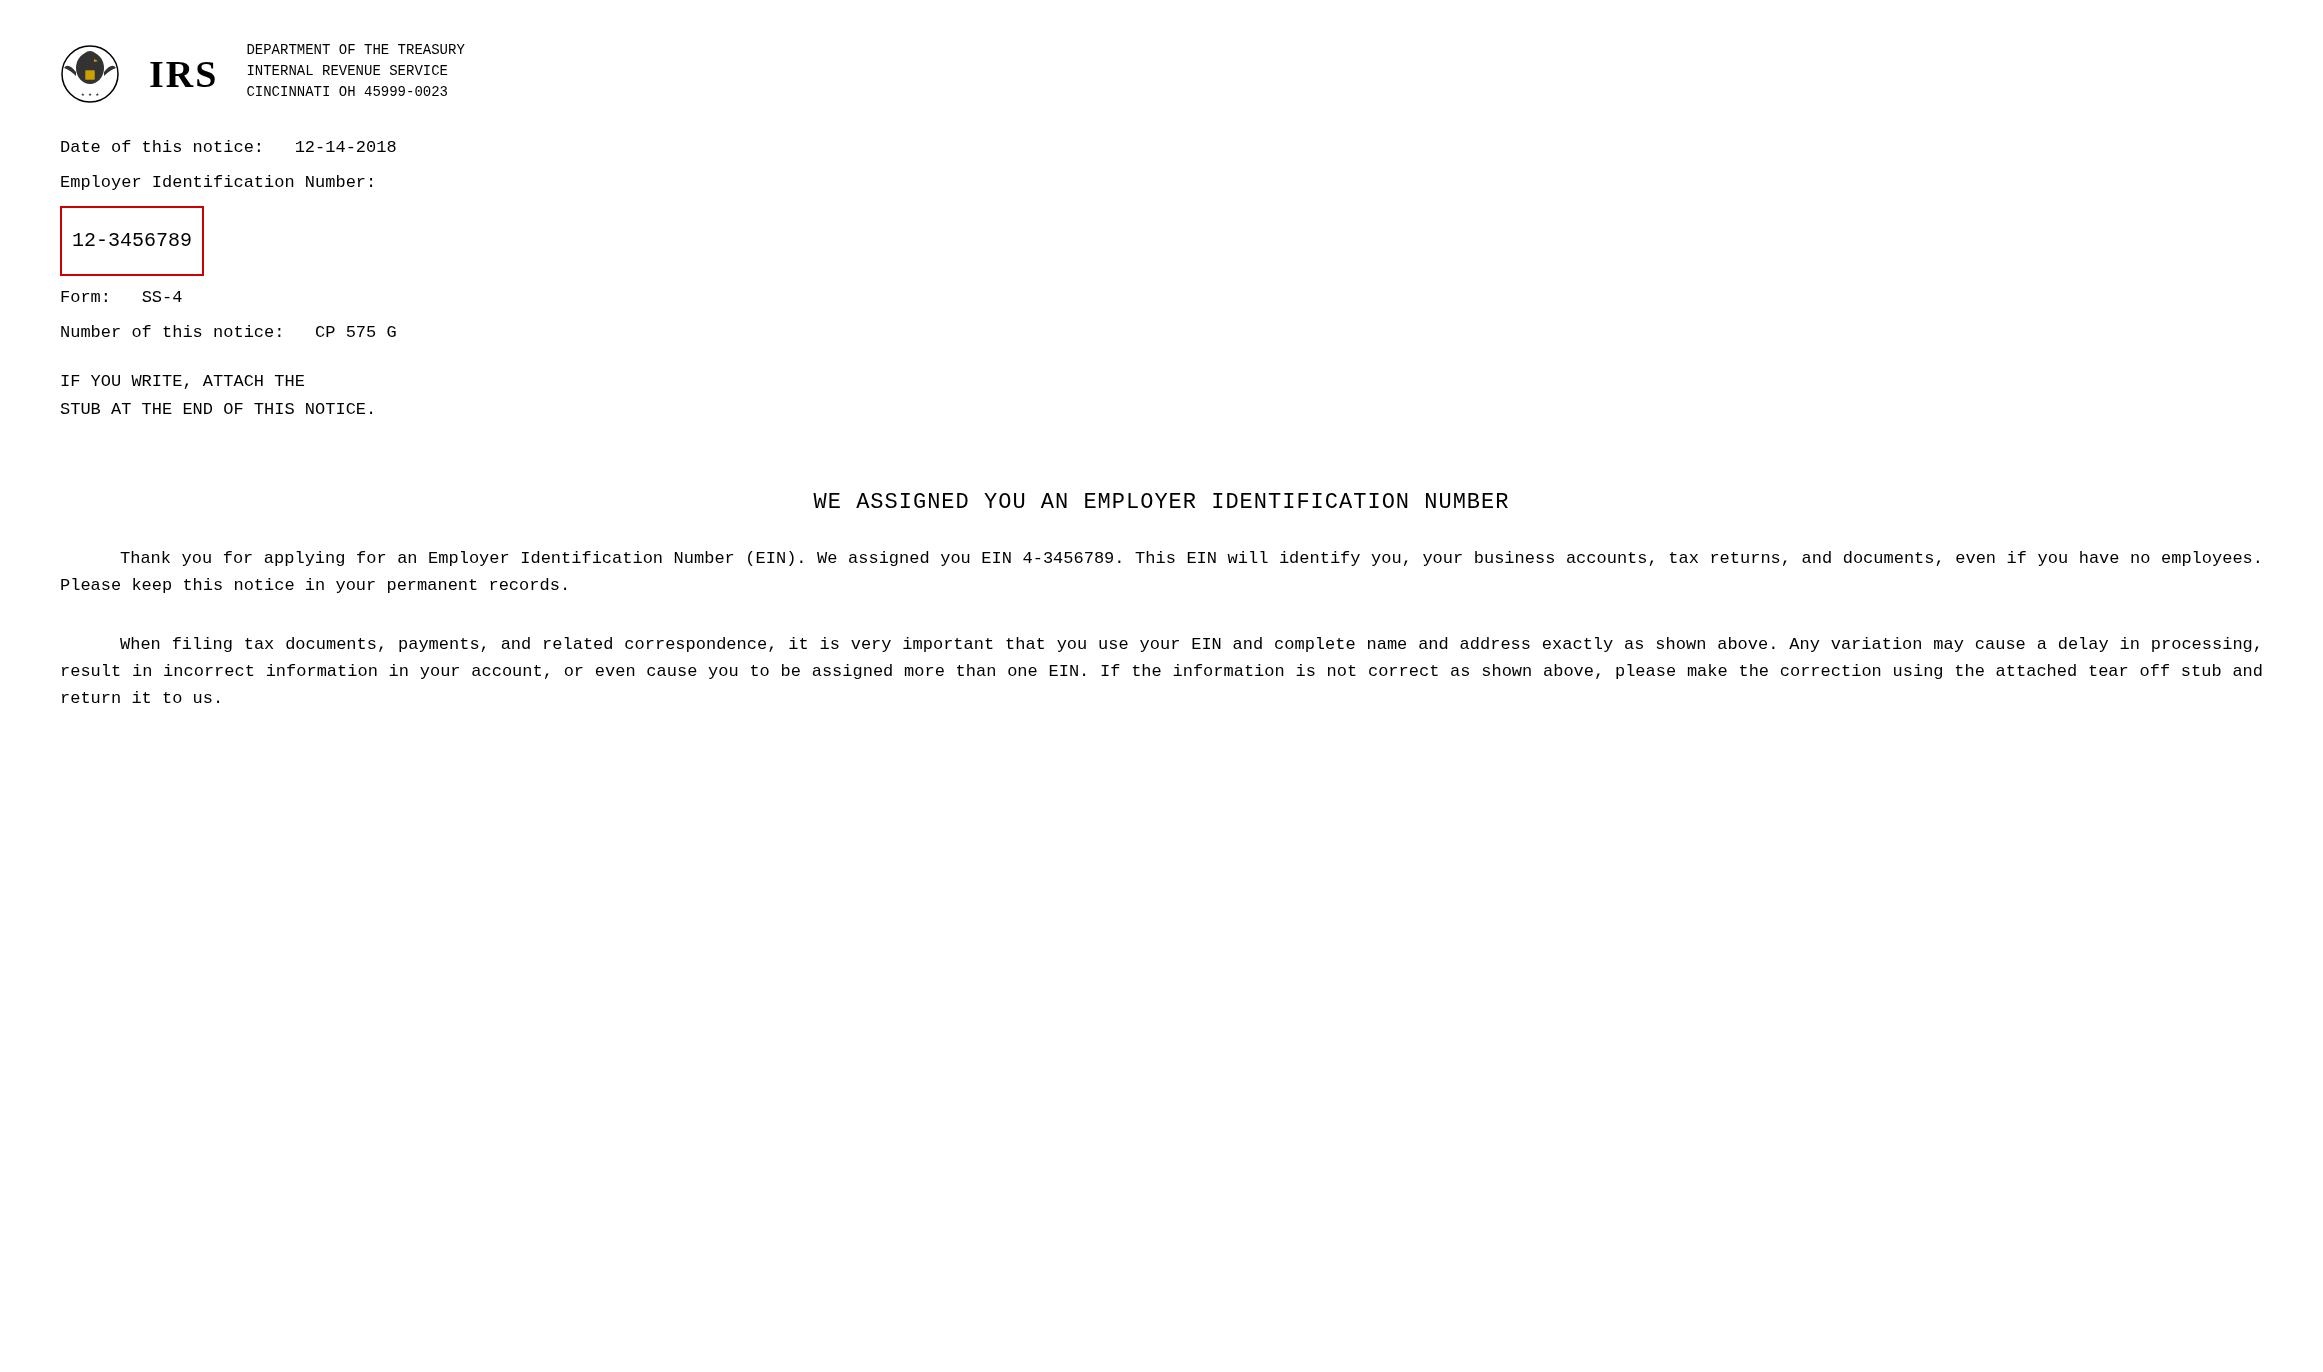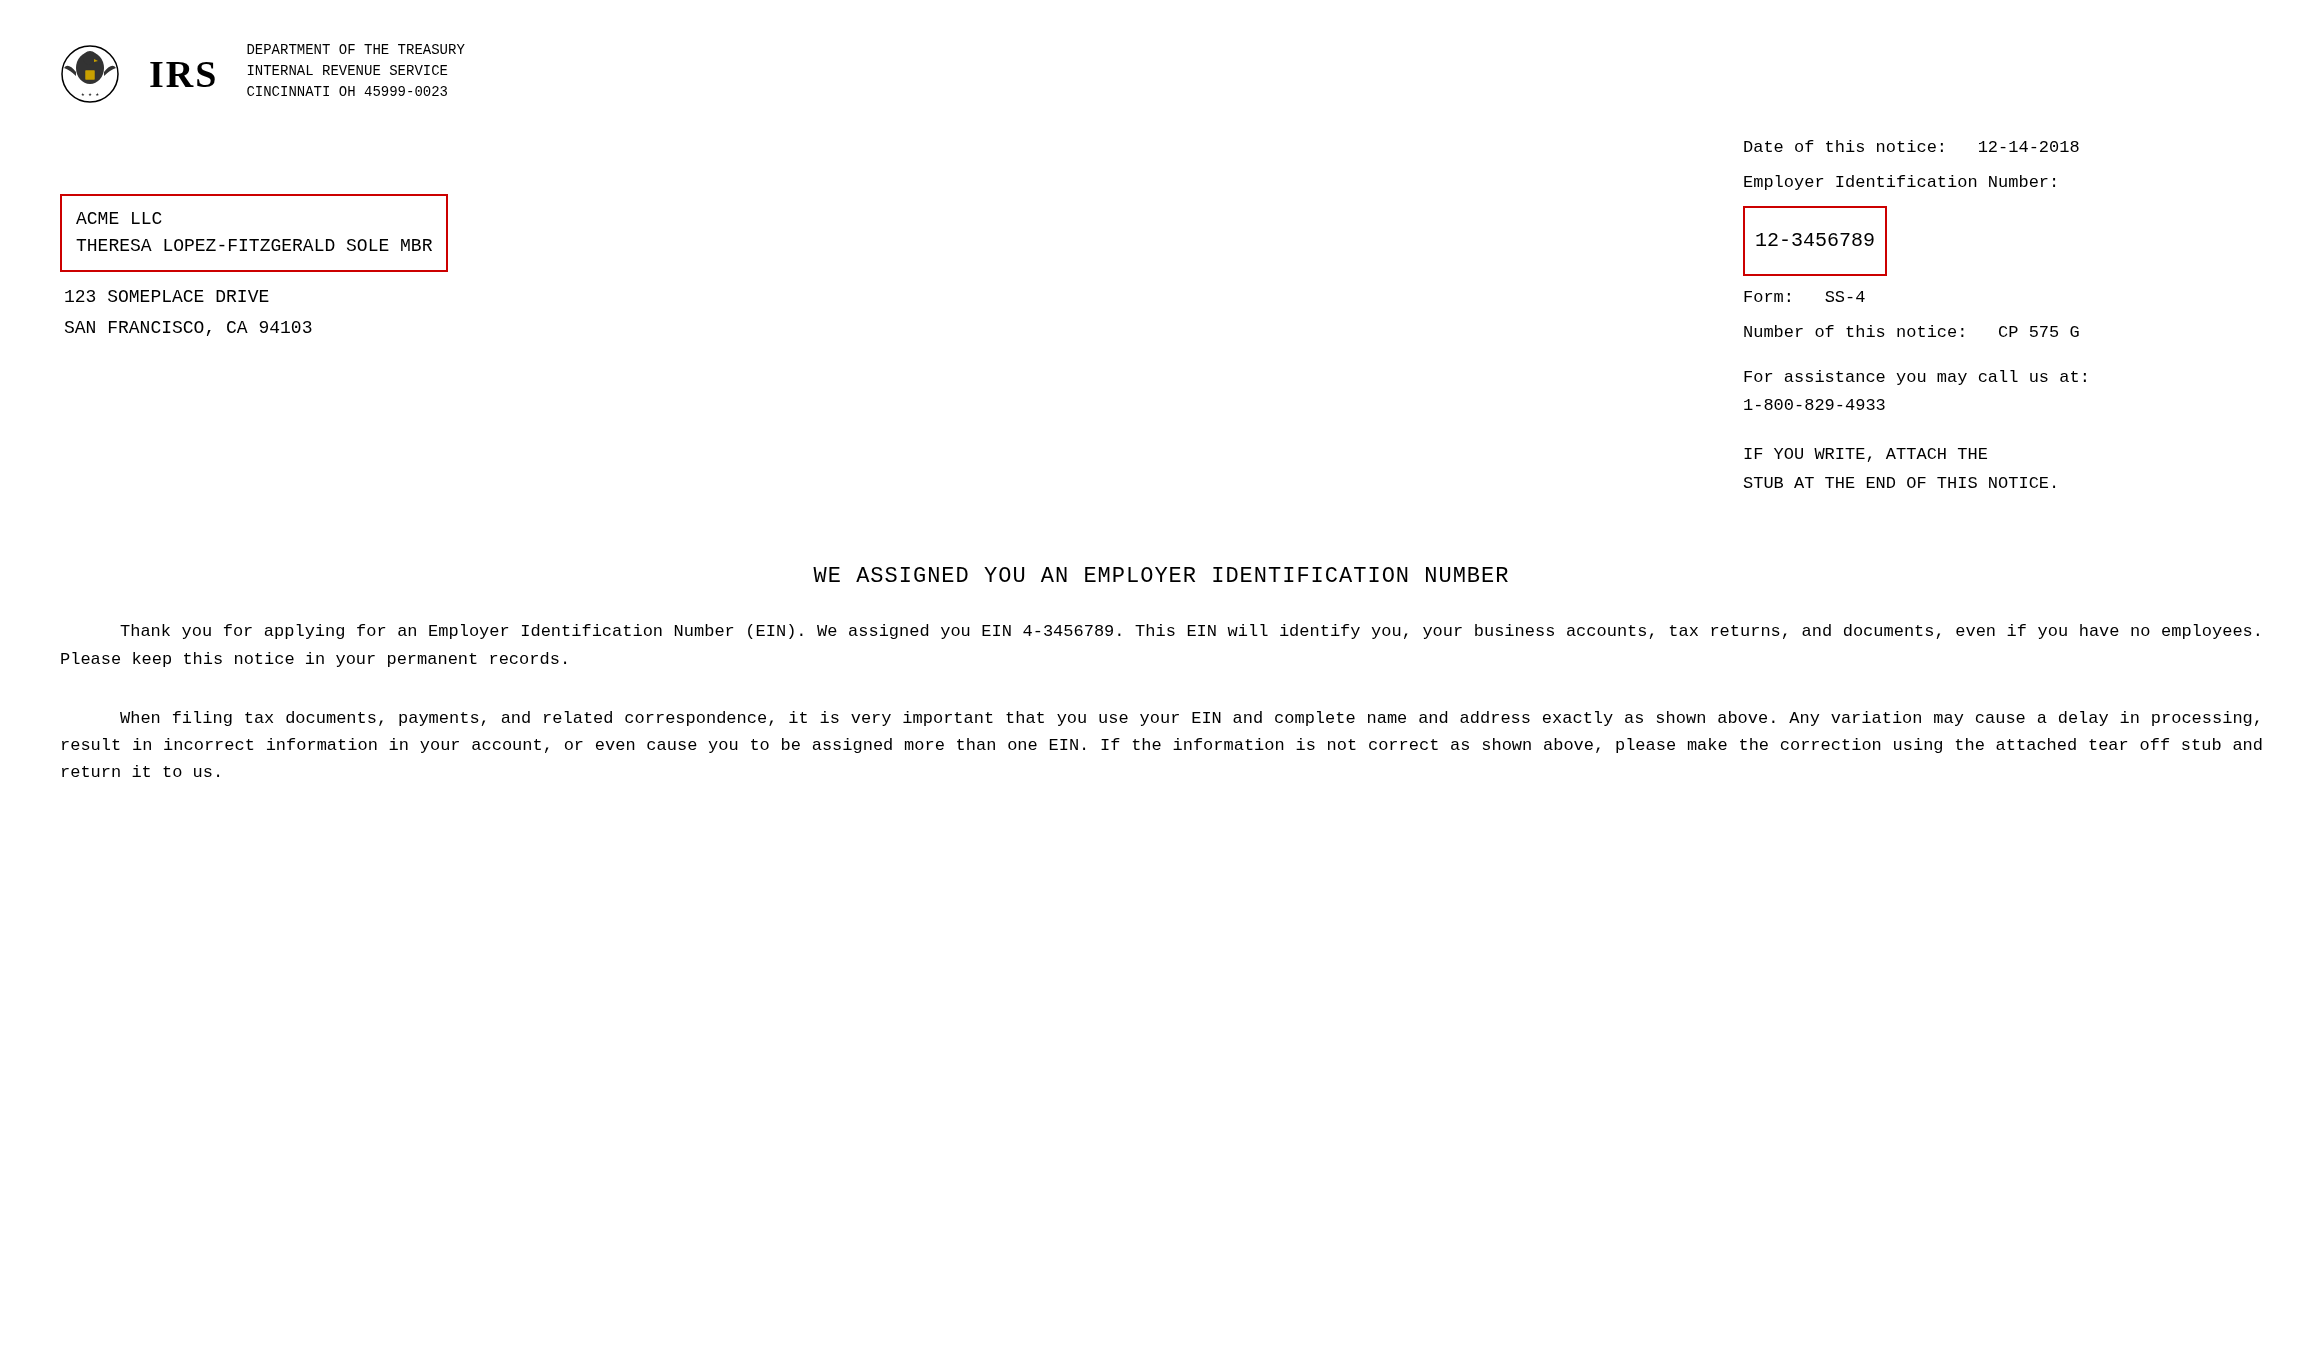--- a/index.html
+++ b/index.html
@@ -151,28 +151,20 @@
   </div>
   <div class="agency-info">
     <div>DEPARTMENT OF THE TREASURY</div>
     <div>INTERNAL REVENUE SERVICE</div>
     <div>CINCINNATI   OH   45999-0023</div>
   </div>
 </div>
 
 <div class="main-layout">
 
-  <div class="left-column">
-    <div class="address-box">
-      <div class="address-line">ACME LLC</div>
-      <div class="address-line">THERESA LOPEZ-FITZGERALD SOLE MBR</div>
-    </div>
-    <div class="street-address">123 SOMEPLACE DRIVE</div>
-    <div class="street-address">SAN FRANCISCO, CA      94103</div>
-  </div>
 
   <div class="right-column">
 
     <div class="notice-info-row">
       <span>Date of this notice:</span>
       &nbsp;&nbsp;<span>12-14-2018</span>
     </div>
 
     <div class="notice-info-row">
       <span>Employer Identification Number:</span>
@@ -184,24 +176,20 @@
     <div class="notice-info-row">
       <span>Form:</span>
       &nbsp;&nbsp;<span>SS-4</span>
     </div>
 
     <div class="notice-info-row">
       <span>Number of this notice:</span>
       &nbsp;&nbsp;<span>CP 575 G</span>
     </div>
 
-    <div style="margin-top: 16px;">
-      <div>For assistance you may call us at:</div>
-      <div>1-800-829-4933</div>
-    </div>
 
     <div style="margin-top: 20px;">
       <div>IF YOU WRITE, ATTACH THE</div>
       <div>STUB AT THE END OF THIS NOTICE.</div>
     </div>
   </div>
 </div>
 
 <div class="body-section">
   <div class="body-title">WE ASSIGNED YOU AN EMPLOYER IDENTIFICATION NUMBER</div>

